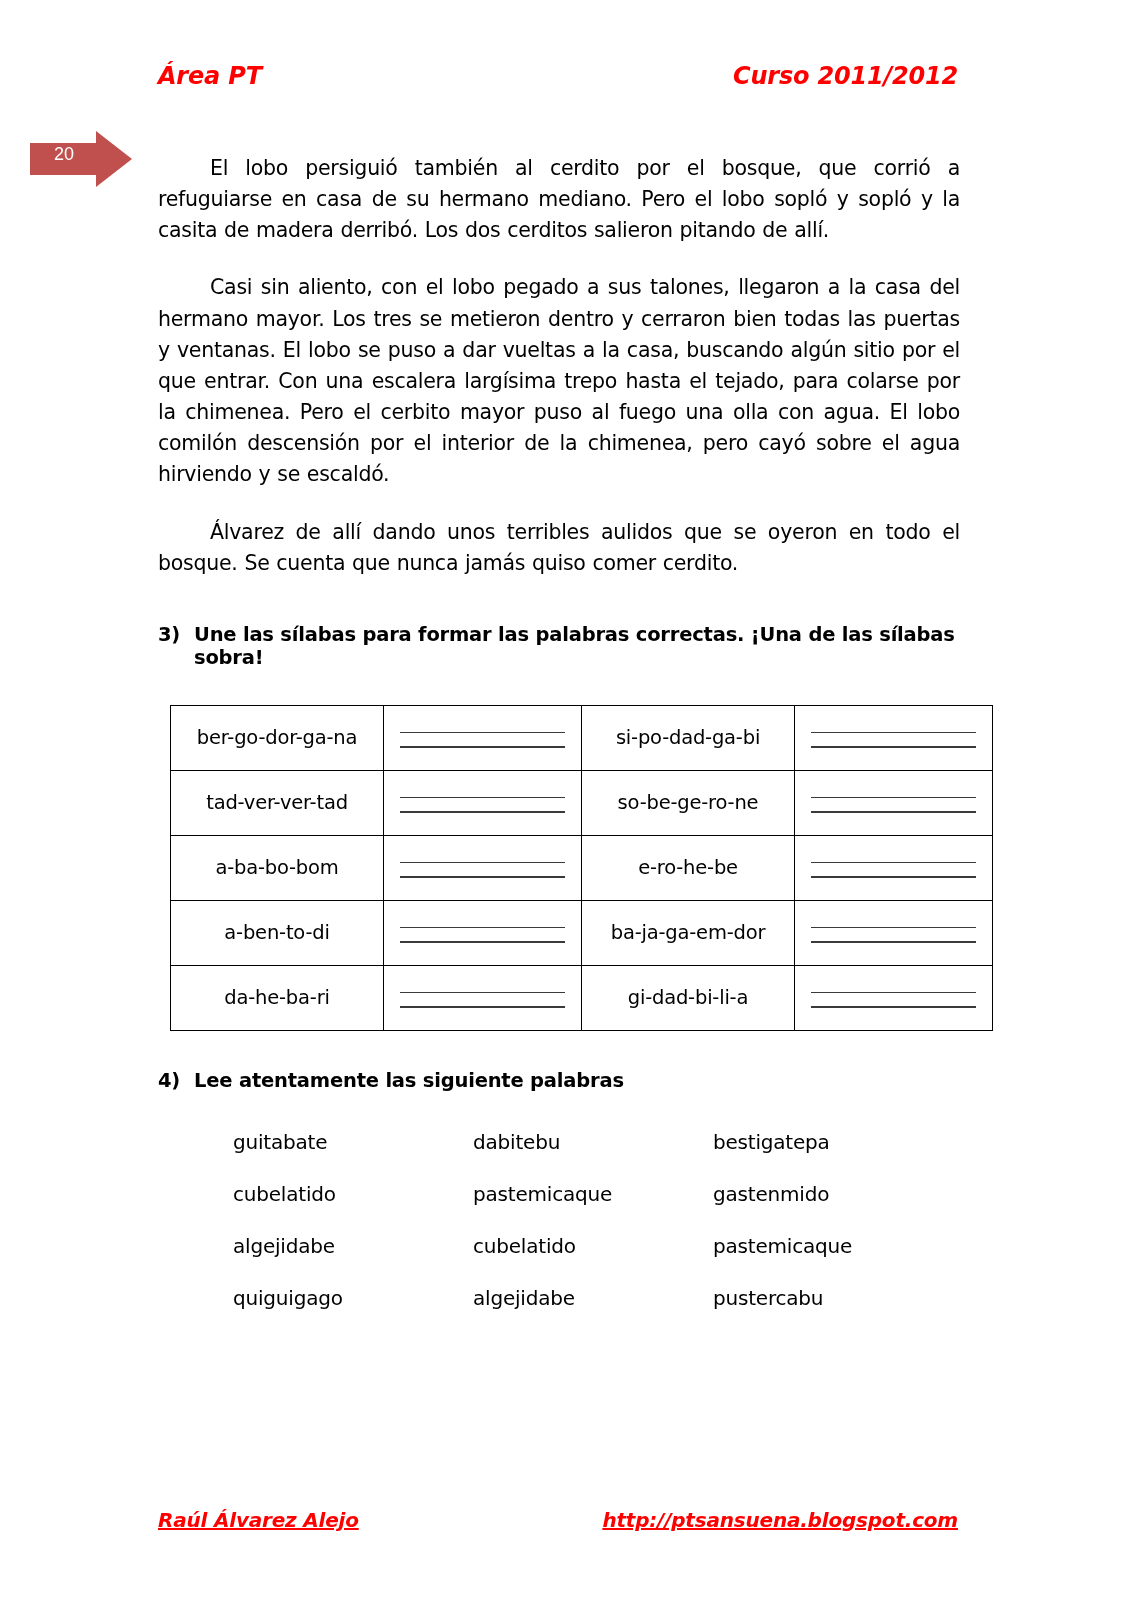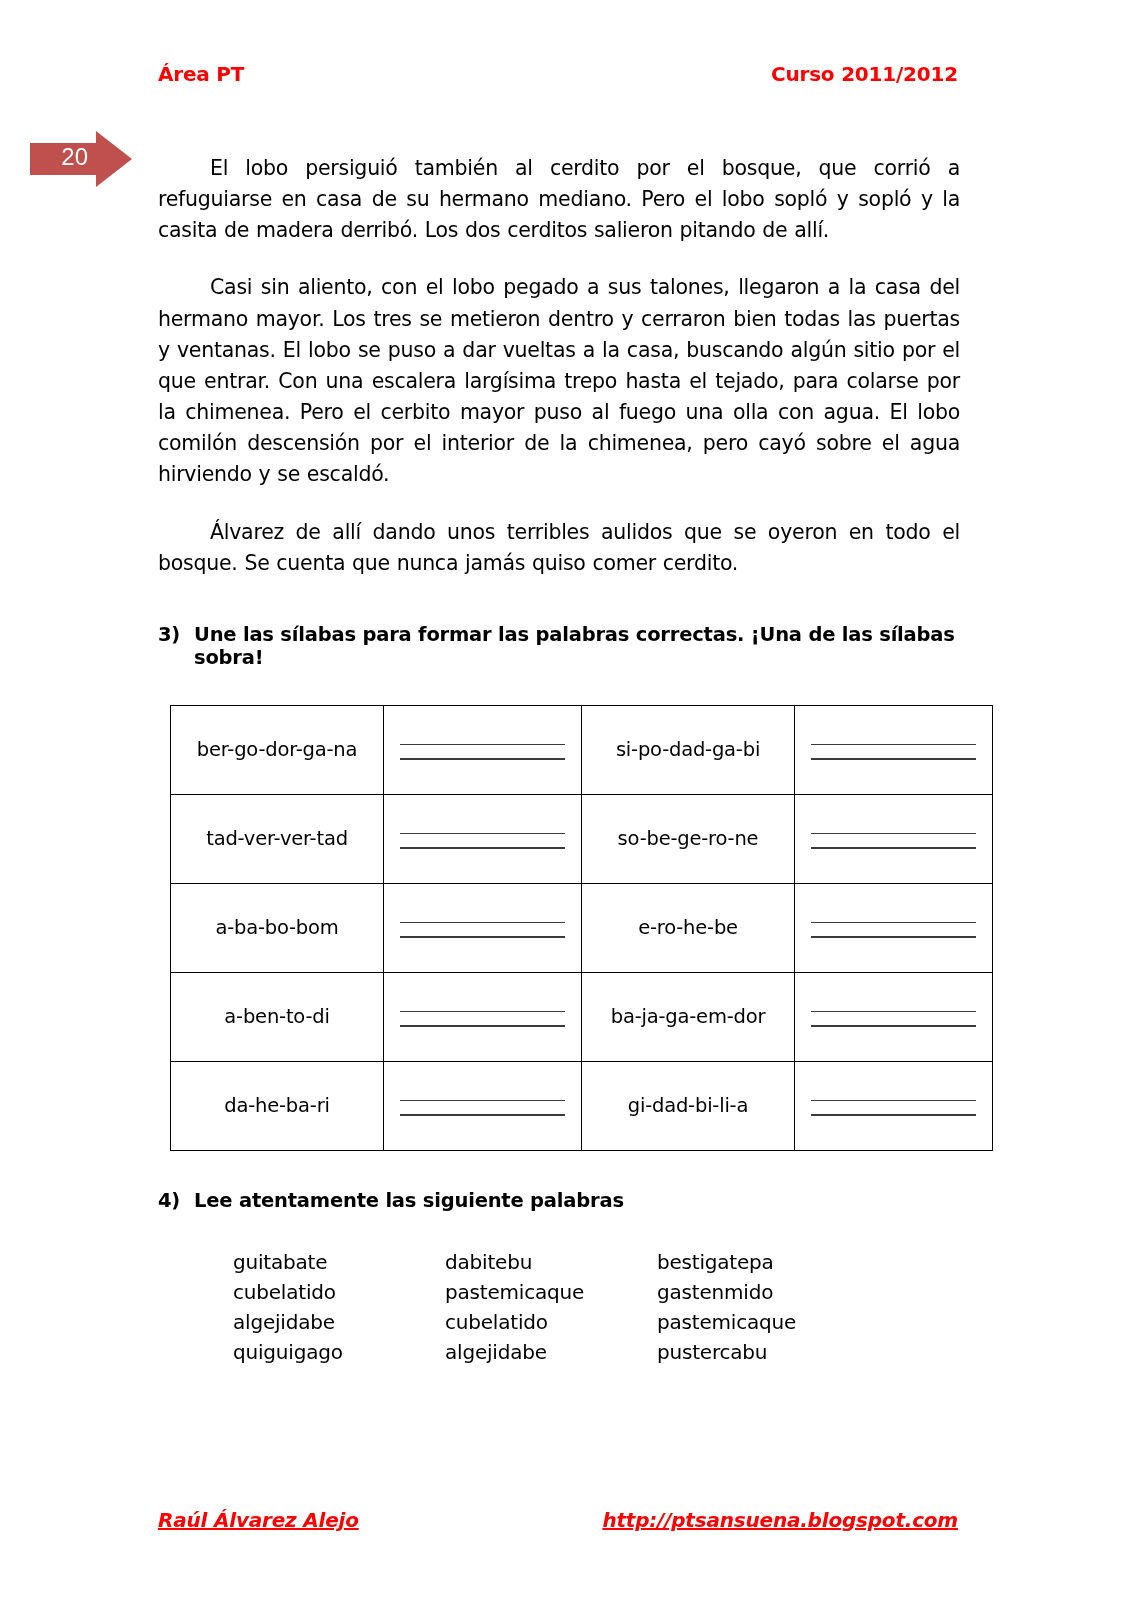--- a/index.html
+++ b/index.html
@@ -23,41 +23,42 @@
   
   .header {
     position: absolute;
     top: 62px;
     left: 158px;
     width: 800px;
     display: flex;
     justify-content: space-between;
     align-items: baseline;
     color: #ff0000;
+    font-style: italic;
     font-weight: bold;
-    font-size: 20px;
+    font-size: 24px;
     letter-spacing: -0.2px;
   }
 
   
   .page-arrow {
     position: absolute;
     left: 30px;
     top: 131px;
     width: 102px;
     height: 56px;
   }
   .page-arrow .num {
     position: absolute;
     left: 24px;
     top: 14px;
     width: 34px;
-    text-align: right;
+    text-align: left;
     color: #ffffff;
-    font-size: 24px;
+    font-size: 18px;
     font-family: "Liberation Sans", sans-serif;
     line-height: 1;
   }
 
   
   .content {
     position: absolute;
     left: 158px;
     top: 128px;
     width: 802px;
@@ -92,21 +93,21 @@
     border-collapse: collapse;
     table-layout: fixed;
     width: 770px;
     margin-left: 12px;
     border: 1.5px solid #000;
   }
   table.syl-table td {
     border: 1.2px solid #000;
     height: 56px;
     vertical-align: middle;
-    padding: 16px 6px;
+    padding: 4px 6px;
   }
   td.syl {
     width: 200px;
     text-align: center;
     font-size: 19.5px;
     letter-spacing: -0.2px;
   }
   td.ans { width: 185px; }
   .writeline {
     height: 1.2px;
@@ -118,20 +119,21 @@
 
   
   .word-grid {
     margin-top: 38px;
     margin-left: 75px;
     display: grid;
     grid-template-columns: 212px 212px 212px;
     row-gap: 6px;
     font-size: 20px;
     letter-spacing: -0.2px;
+    gap: 28px;
   }
 
   
   .footer {
     position: absolute;
     bottom: 68px;
     left: 158px;
     width: 800px;
     display: flex;
     justify-content: space-between;

